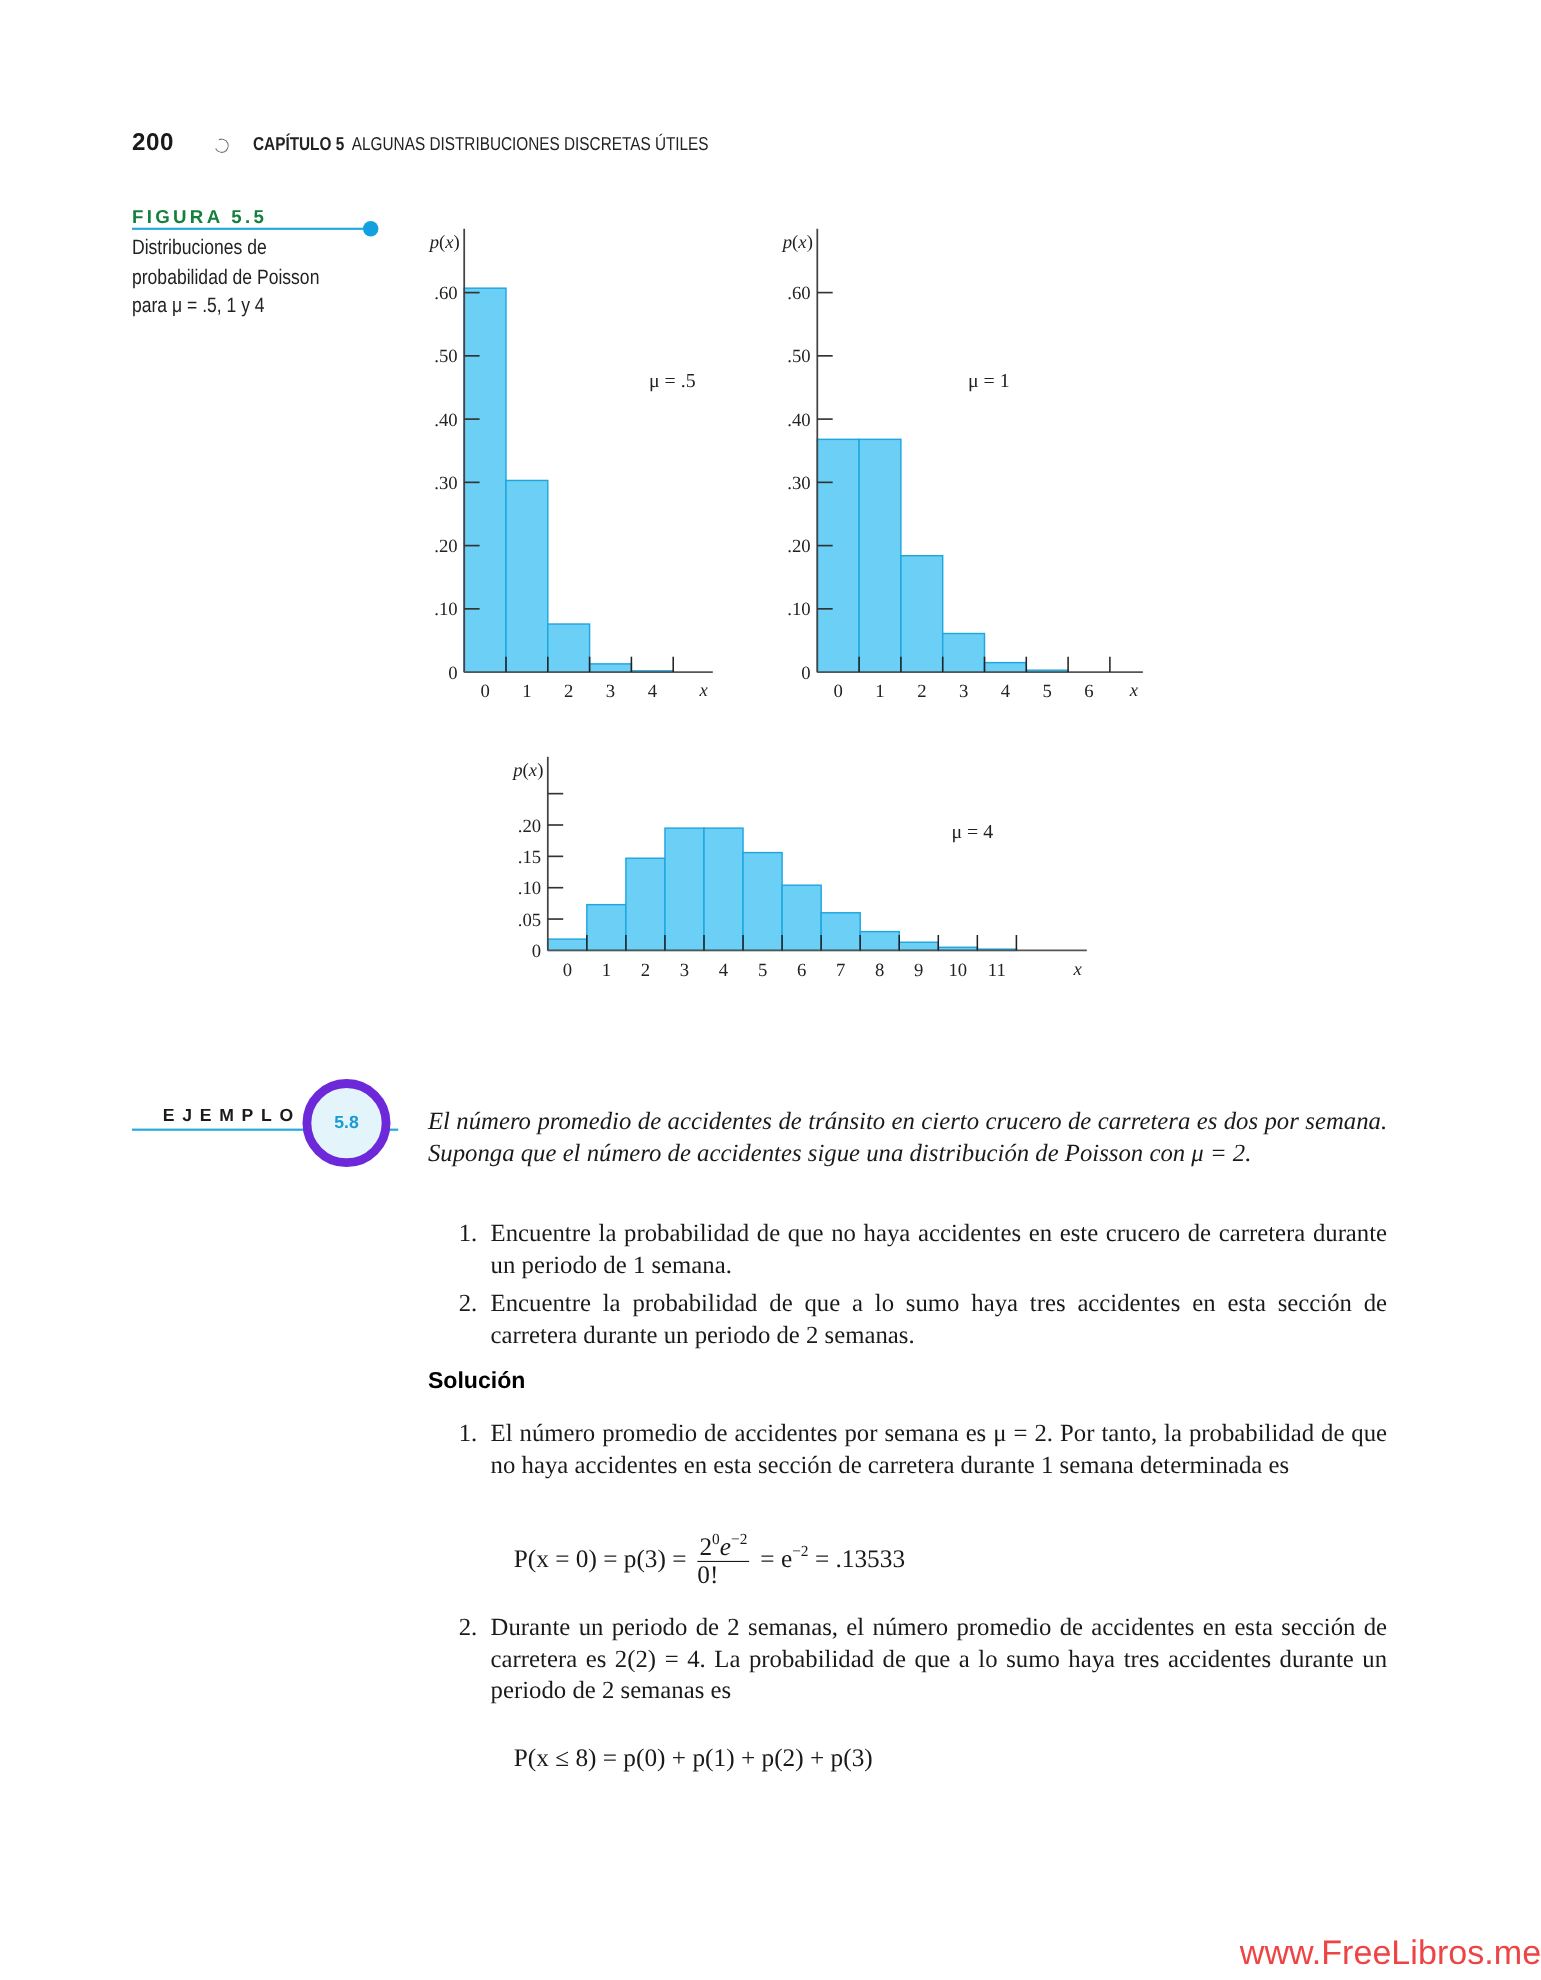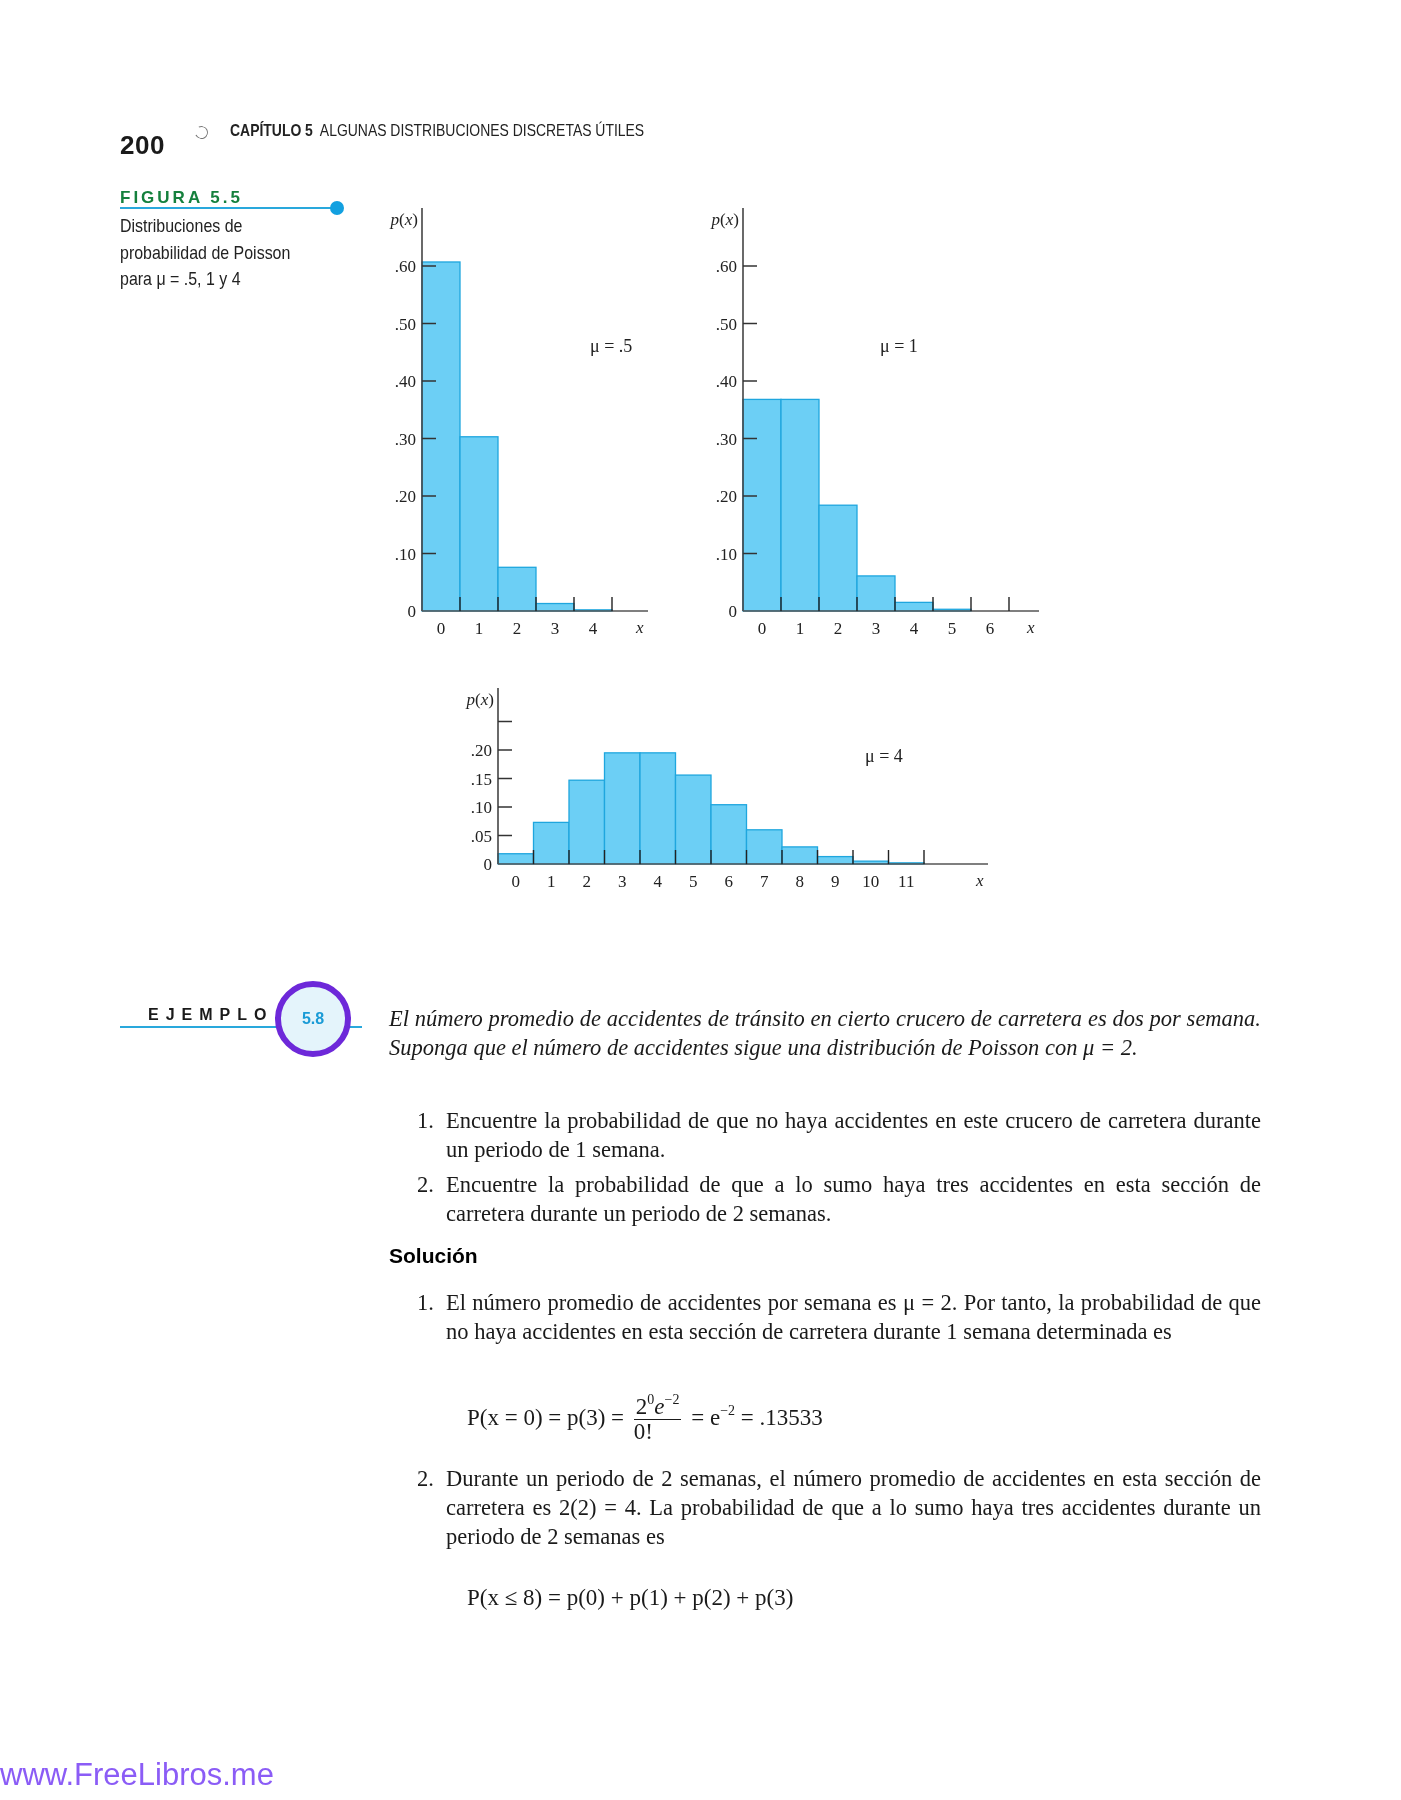--- a/index.html
+++ b/index.html
@@ -1,46 +1,46 @@
 <!DOCTYPE html>
 <html><head>
 <meta charset="utf-8">
 <style>
   html,body{margin:0;padding:0;background:#fff;}
   body{width:1401px;height:1800px;position:relative;overflow:hidden;color:#1a1a1a;}
   .sans{font-family:"Liberation Sans","DejaVu Sans",sans-serif;}
   .serif{font-family:"Liberation Serif","DejaVu Serif",serif;}
   .abs{position:absolute;}
   
-  .page-num{left:120px;top:116px;font-size:26px;font-weight:bold;letter-spacing:0.5px;margin-top:14px;}
+  .page-num{left:120px;top:116px;font-size:22px;font-weight:bold;letter-spacing:0.5px;}
   .hdr-circle{left:195px;top:126px;width:11px;height:11px;border:1.3px solid #777;border-radius:50%;border-left-color:transparent;transform:rotate(20deg);}
   .hdr-text{left:230px;top:121px;font-size:17px;transform:scaleX(0.82);transform-origin:left top;white-space:nowrap;color:#222;}
   .hdr-text b{font-weight:bold;}
   
   .fig-label{left:120px;top:188px;font-size:17px;font-weight:bold;letter-spacing:3px;color:#15803d;}
   .fig-line{left:120px;top:207px;width:214px;height:2px;background:#29a8dc;}
   .fig-dot{left:330px;top:201px;width:14px;height:14px;border-radius:50%;background:#12a0e0;}
   .fig-cap{left:120px;top:213px;font-size:19px;line-height:26.5px;color:#222;transform:scaleX(0.84);transform-origin:left top;width:260px;}
   
   svg text{font-family:"Liberation Serif","DejaVu Serif",serif;}
   
   .ej-label{left:120px;top:1006px;font-size:16px;font-weight:bold;letter-spacing:7px;margin-left:28px;}
   .ej-line{left:120px;top:1026px;width:242px;height:2px;background:#29a8dc;}
-  .ej-badge{left:275px;top:981px;width:64px;height:64px;border-radius:50%;background:#e4f4fb;border:6px solid #6d28d9;box-sizing:content-box;display:flex;align-items:center;justify-content:center;font-size:16px;font-weight:bold;color:#1a9bd6;}
+  .ej-badge{left:275px;top:981px;width:64px;height:64px;border-radius:50%;background:#e4f4fb;border:8px solid #6d28d9;box-sizing:content-box;display:flex;align-items:center;justify-content:center;font-size:16px;font-weight:bold;color:#1a9bd6;}
   .body-text{left:389px;width:872px;font-size:22.5px;line-height:29px;text-align:justify;}
   .item{left:389px;width:872px;font-size:22.5px;line-height:29px;}
   .item .num{position:absolute;left:28px;top:0;}
   .item .txt{margin-left:57px;display:block;text-align:justify;}
   .sol{left:389px;top:1244px;font-size:21px;font-weight:bold;color:#000000;}
   .formula{font-size:23px;}
   .frac{display:inline-block;vertical-align:middle;text-align:left;margin:0 4px;}
   .frac .nm{display:block;border-bottom:1.3px solid #1a1a1a;padding:0 2px;line-height:24px;}
   .frac .dn{display:block;line-height:24px;}
   sup{font-size:14px;vertical-align:10px;line-height:0;}
-  .footer{left:0;width:1401px;top:1757px;text-align:left;font-size:31px;color:#8b5cf6;}
+  .footer{left:0;width:1401px;top:1757px;text-align:right;font-size:31px;color:#ef4444;}
 </style>
 </head>
 <body>
 
 <div class="abs sans page-num">200</div>
 <div class="abs hdr-circle"></div>
 <div class="abs sans hdr-text"><b>CAPÍTULO 5</b>&nbsp; <span>ALGUNAS DISTRIBUCIONES DISCRETAS ÚTILES</span></div>
 
 <div class="abs sans fig-label">FIGURA 5.5</div>
 <div class="abs fig-line"></div>

